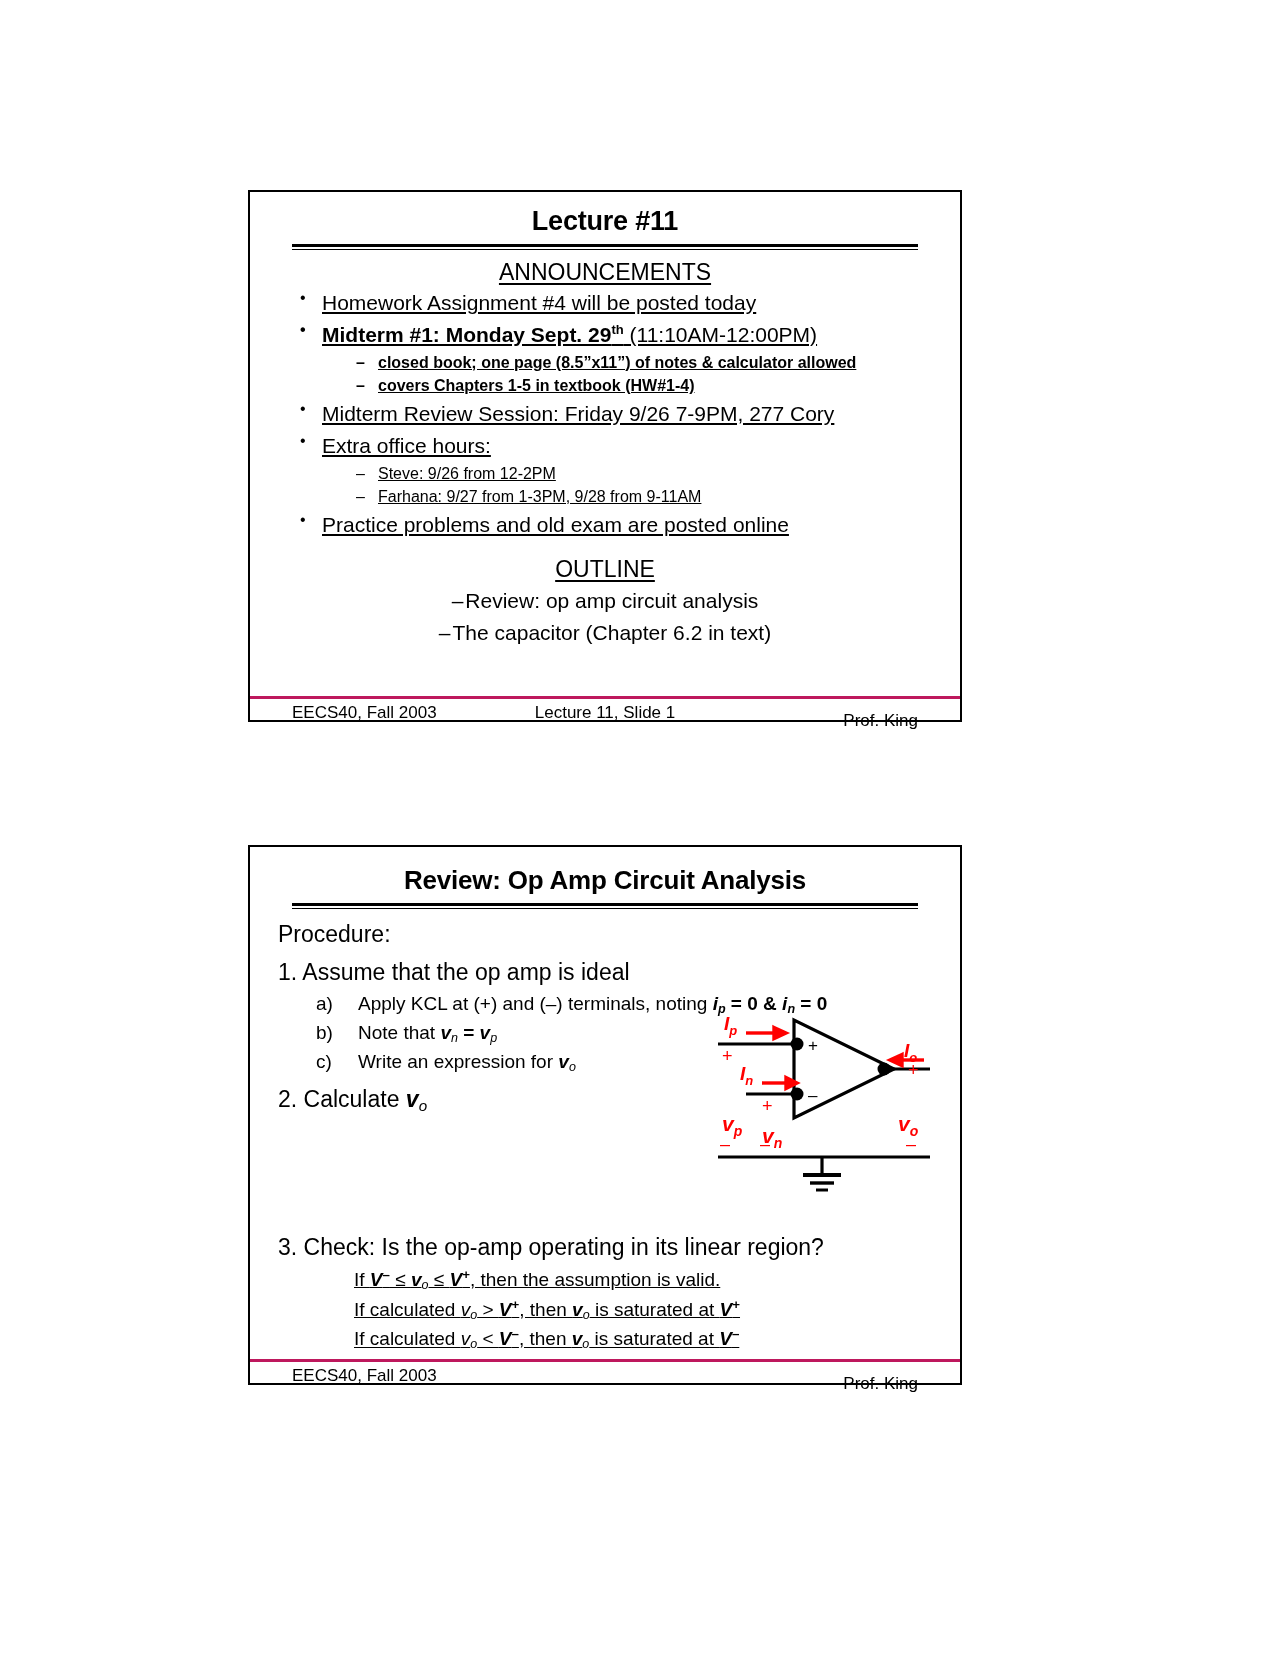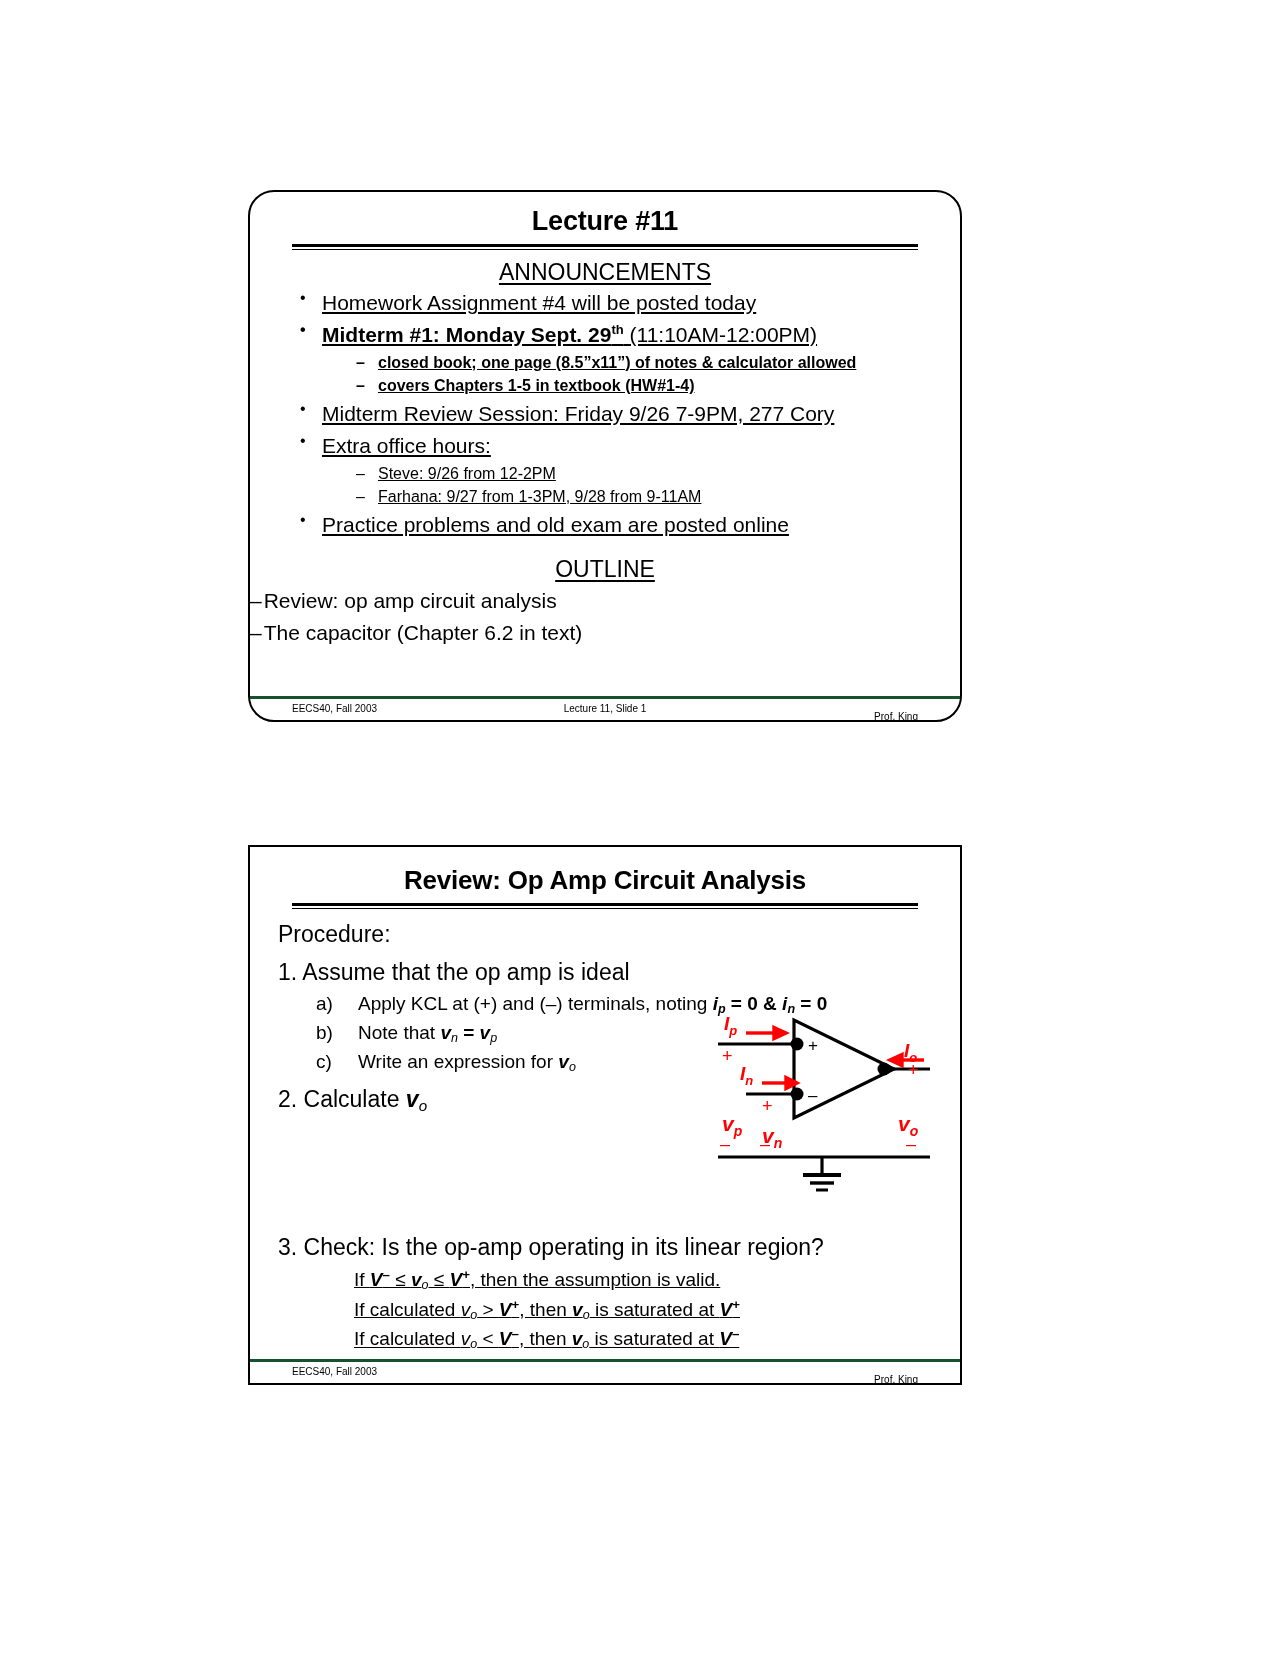--- a/index.html
+++ b/index.html
@@ -14,21 +14,21 @@
 
   
   .slide{
     position:absolute;
     left:248px;
     width:714px;
     border:2px solid #000;
     background:#fff;
     box-sizing:border-box;
   }
-  #slide-1{top:190px;height:532px;border-radius:26px;}
+  #slide-1{top:190px;height:532px;}
   #slide-2{top:845px;height:540px;}
 
   .slide-inner{
     position:relative;
     width:100%;height:100%;
     box-sizing:border-box;
     padding:0;
   }
 
   
@@ -94,39 +94,39 @@
   }
   ul.l2 > li::before{
     content:"\2013";
     position:absolute;left:0;top:0;
   }
 
   .outline-list{
     list-style:none;
     margin:2px 0 0 0;
     padding:0;
-    text-align:left;
+    text-align:center;
   }
   .outline-list li{
     font-size:21px;
     line-height:1.42;
     padding:1px 0;
   }
   .outline-list li .dash{margin-right:2px;}
 
   sup{font-size:0.62em;vertical-align:super;}
 
   
   .footer{
     position:absolute;
     left:0;right:0;bottom:0;
     height:24px;
-    border-top:3px solid #14532d;
+    border-top:3px solid #be185d;
     box-sizing:border-box;
-    font-size:10px;
+    font-size:17px;
     padding:4px 14px 0 14px;
   }
   .footer .f-l{position:absolute;left:42px;top:4px;}
   .footer .f-c{position:absolute;left:0;right:0;top:4px;text-align:center;}
   .footer .f-r{position:absolute;right:42px;top:12px;text-align:right;}
 
   
   .s2-body{padding:6px 0 0 28px;}
   .proc-head{
     font-size:23px;

